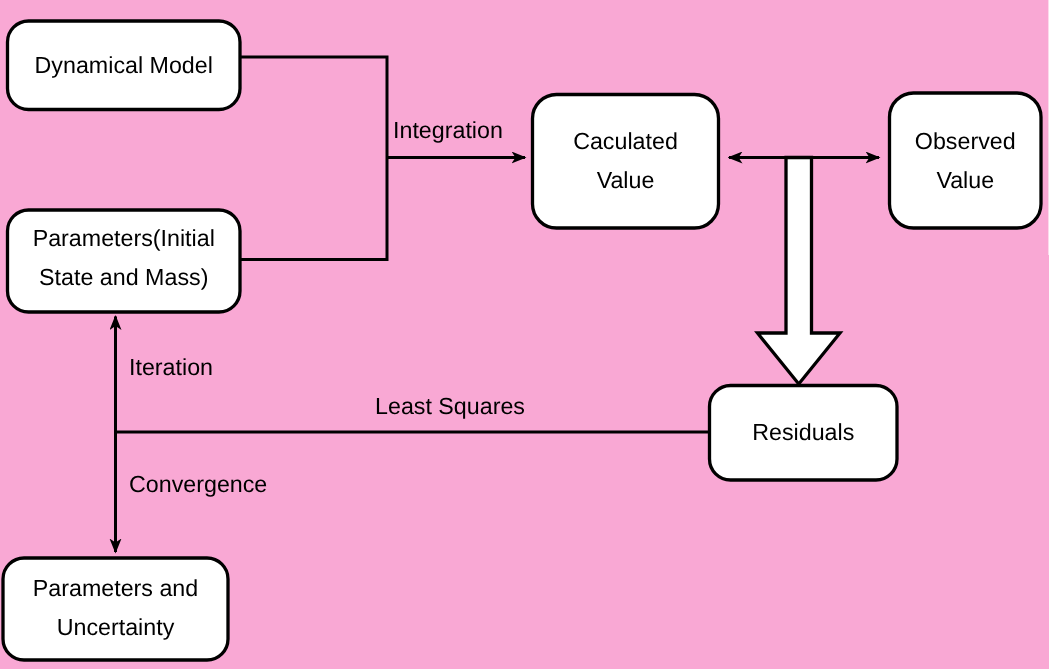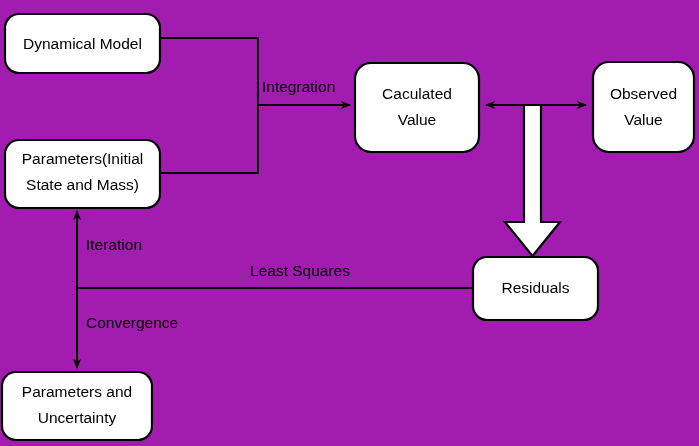--- a/index.html
+++ b/index.html
@@ -4,21 +4,21 @@
 <style>
   html, body {
     margin: 0;
     padding: 0;
     background: #ffffff;
   }
   #canvas {
     position: relative;
     width: 699px;
     height: 446px;
-    background: #a21caf;
+    background: #f9a8d4;
     overflow: hidden;
     font-family: "Liberation Sans", sans-serif;
   }
   svg.diagram {
     position: absolute;
     top: 0;
     left: 0;
     width: 699px;
     height: 446px;
   }

